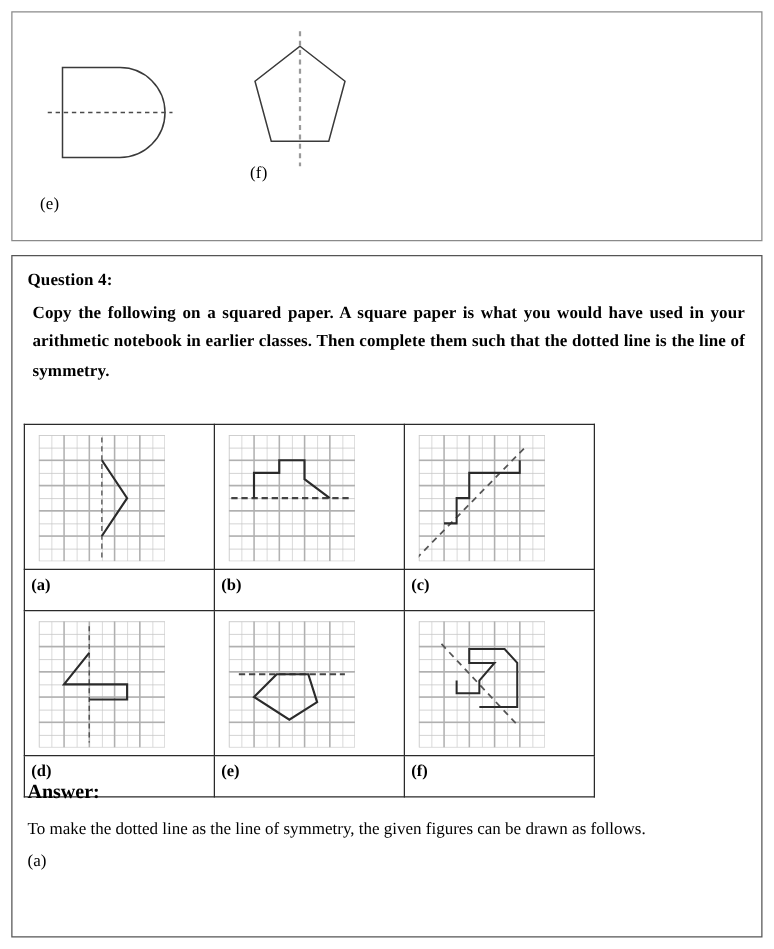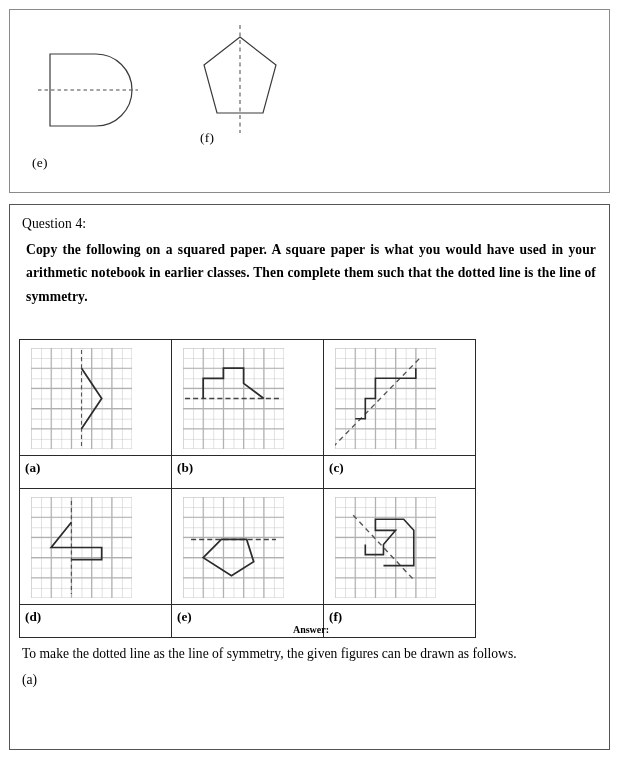--- a/index.html
+++ b/index.html
@@ -66,21 +66,21 @@
   #label-f-top { left: 190px; top: 120px; }
 
   
   .q-block {
     position: absolute;
     left: 12px;
     top: 8px;
     width: 578px;
   }
   .q-heading {
-    font-weight: normal;
+    font-weight: bold;
     font-size: 13.6px;
     line-height: 1.55;
     margin: 0 0 2px 0;
     letter-spacing: 0.1px;
   }
   .q-body {
     font-weight: bold;
     font-size: 13.6px;
     line-height: 1.72;
     margin: 4px;
@@ -133,24 +133,23 @@
 
   
   #answer-block {
     position: absolute;
     left: 12px;
     top: 417px;
     width: 578px;
   }
   .ans-heading {
     font-weight: bold;
-    font-size: 10px;
+    font-size: 16px;
     margin: 0 0 4px 0;
     line-height: 1.5;
-    text-align: center;
   }
   .ans-body {
     font-size: 13.6px;
     line-height: 1.85;
     margin: 0;
     text-align: justify;
     text-justify: inter-word;
   }
   .ans-sub {
     font-size: 13.6px;

